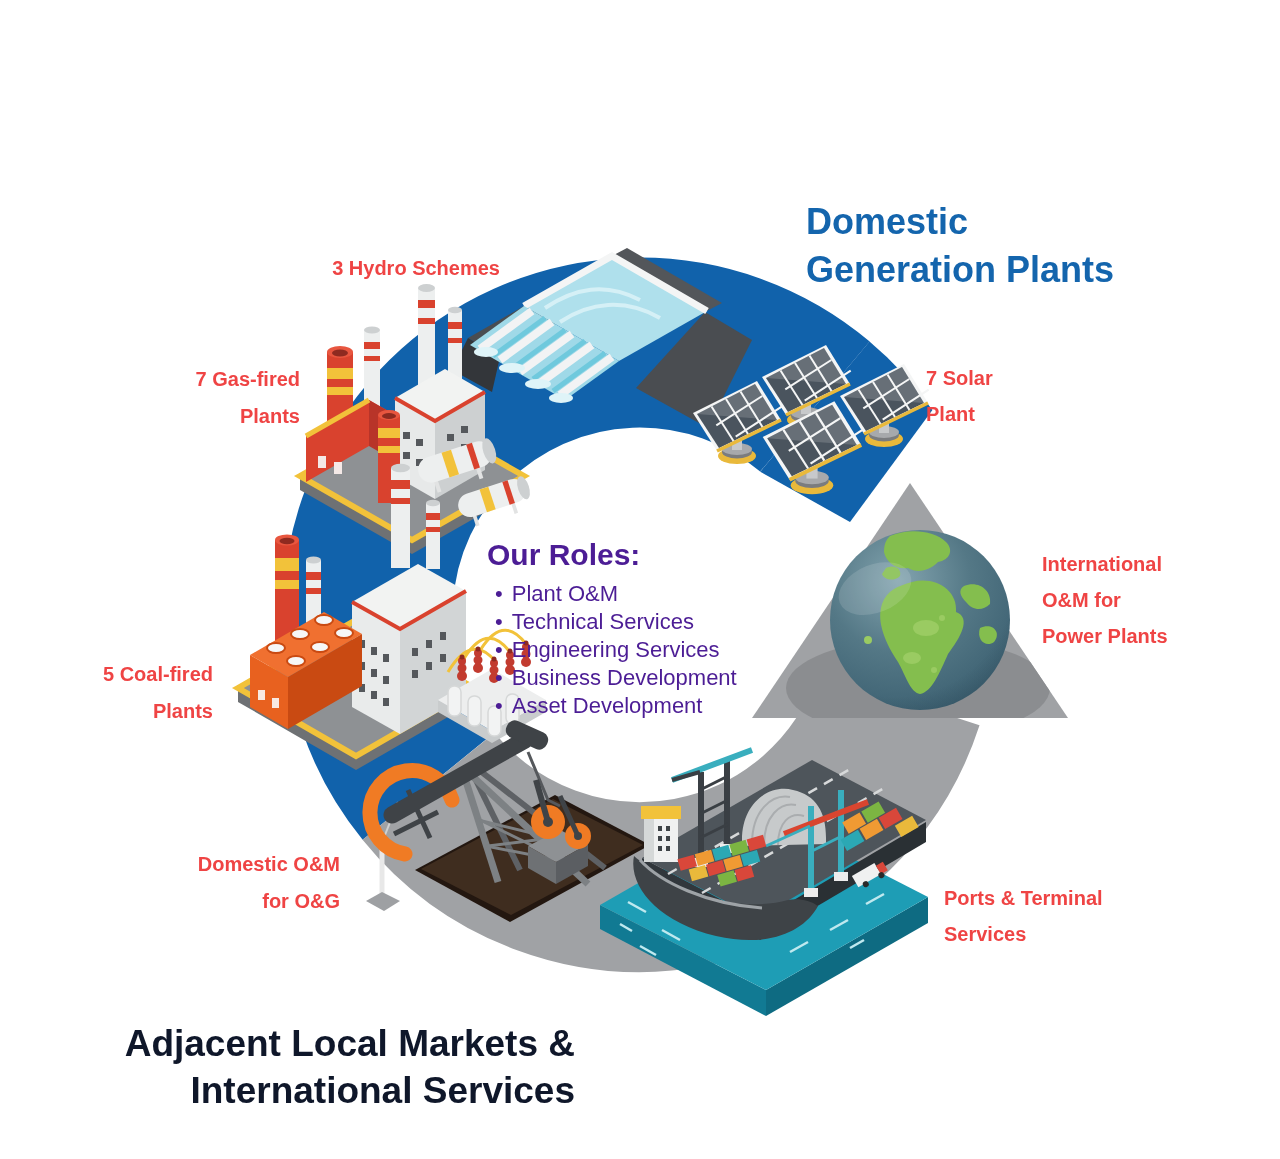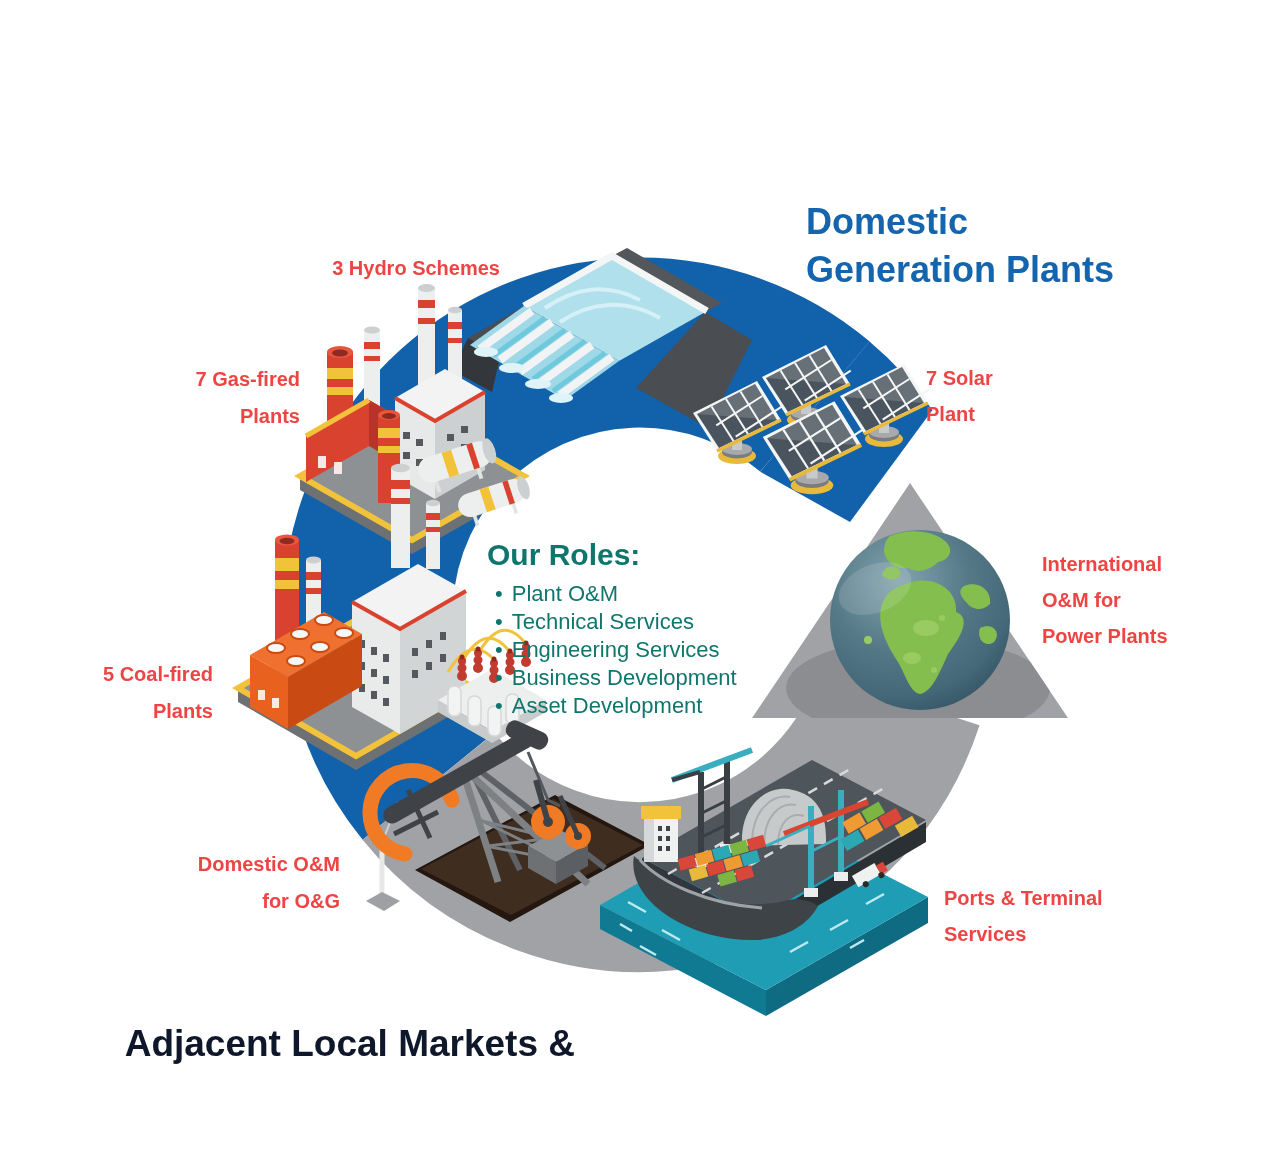--- a/index.html
+++ b/index.html
@@ -12,21 +12,21 @@
   .lbl-gas{left:60px;top:346px;width:240px;margin-top:15px;}
   .lbl-coal{left:0px;top:656px;width:213px;}
   .lbl-domom{left:60px;top:846px;width:280px;}
   .lbl-solar{left:926px;top:360px;width:220px;line-height:36px;}
   .lbl-intl{left:1042px;top:546px;width:230px;line-height:36px;}
   .lbl-ports{left:944px;top:880px;width:280px;line-height:36px;}
   .hd-blue{position:absolute;left:806px;top:198px;width:420px;font-weight:700;
            font-size:36px;line-height:48px;color:#1465AD;}
   .hd-gray{position:absolute;left:88px;top:1020px;width:487px;text-align:right;
            font-weight:700;font-size:37px;line-height:47px;color:#0f172a;}
-  .roles{position:absolute;left:487px;top:538px;width:310px;color:#0f766e;}
+  .roles{position:absolute;left:487px;top:538px;width:310px;color:#4c1d95;}
   .roles-title{font-weight:700;font-size:30px;margin-bottom:8px;}
   .roles ul{list-style:none;margin:8px;padding:0;font-size:22px;line-height:28px;}
   .roles li::before{content:"\2022";margin-right:9px;}
 </style>
 </head>
 <body>
 
 <div id="canvas">
 
 <svg id="artwork" width="1280" height="1159" viewBox="0 0 1280 1159">
@@ -444,20 +444,21 @@
     <div>Services</div>
   </div>
 
   <div class="hd-blue">
     <div>Domestic</div>
     <div>Generation Plants</div>
   </div>
 
   <div class="hd-gray">
     <div>Adjacent Local Markets &amp;</div>
+    <div>International Services</div>
   </div>
 
   <div class="roles">
     <div class="roles-title">Our Roles:</div>
     <ul>
       <li>Plant O&amp;M</li>
       <li>Technical Services</li>
       <li>Engineering Services</li>
       <li>Business Development</li>
       <li>Asset Development</li>

